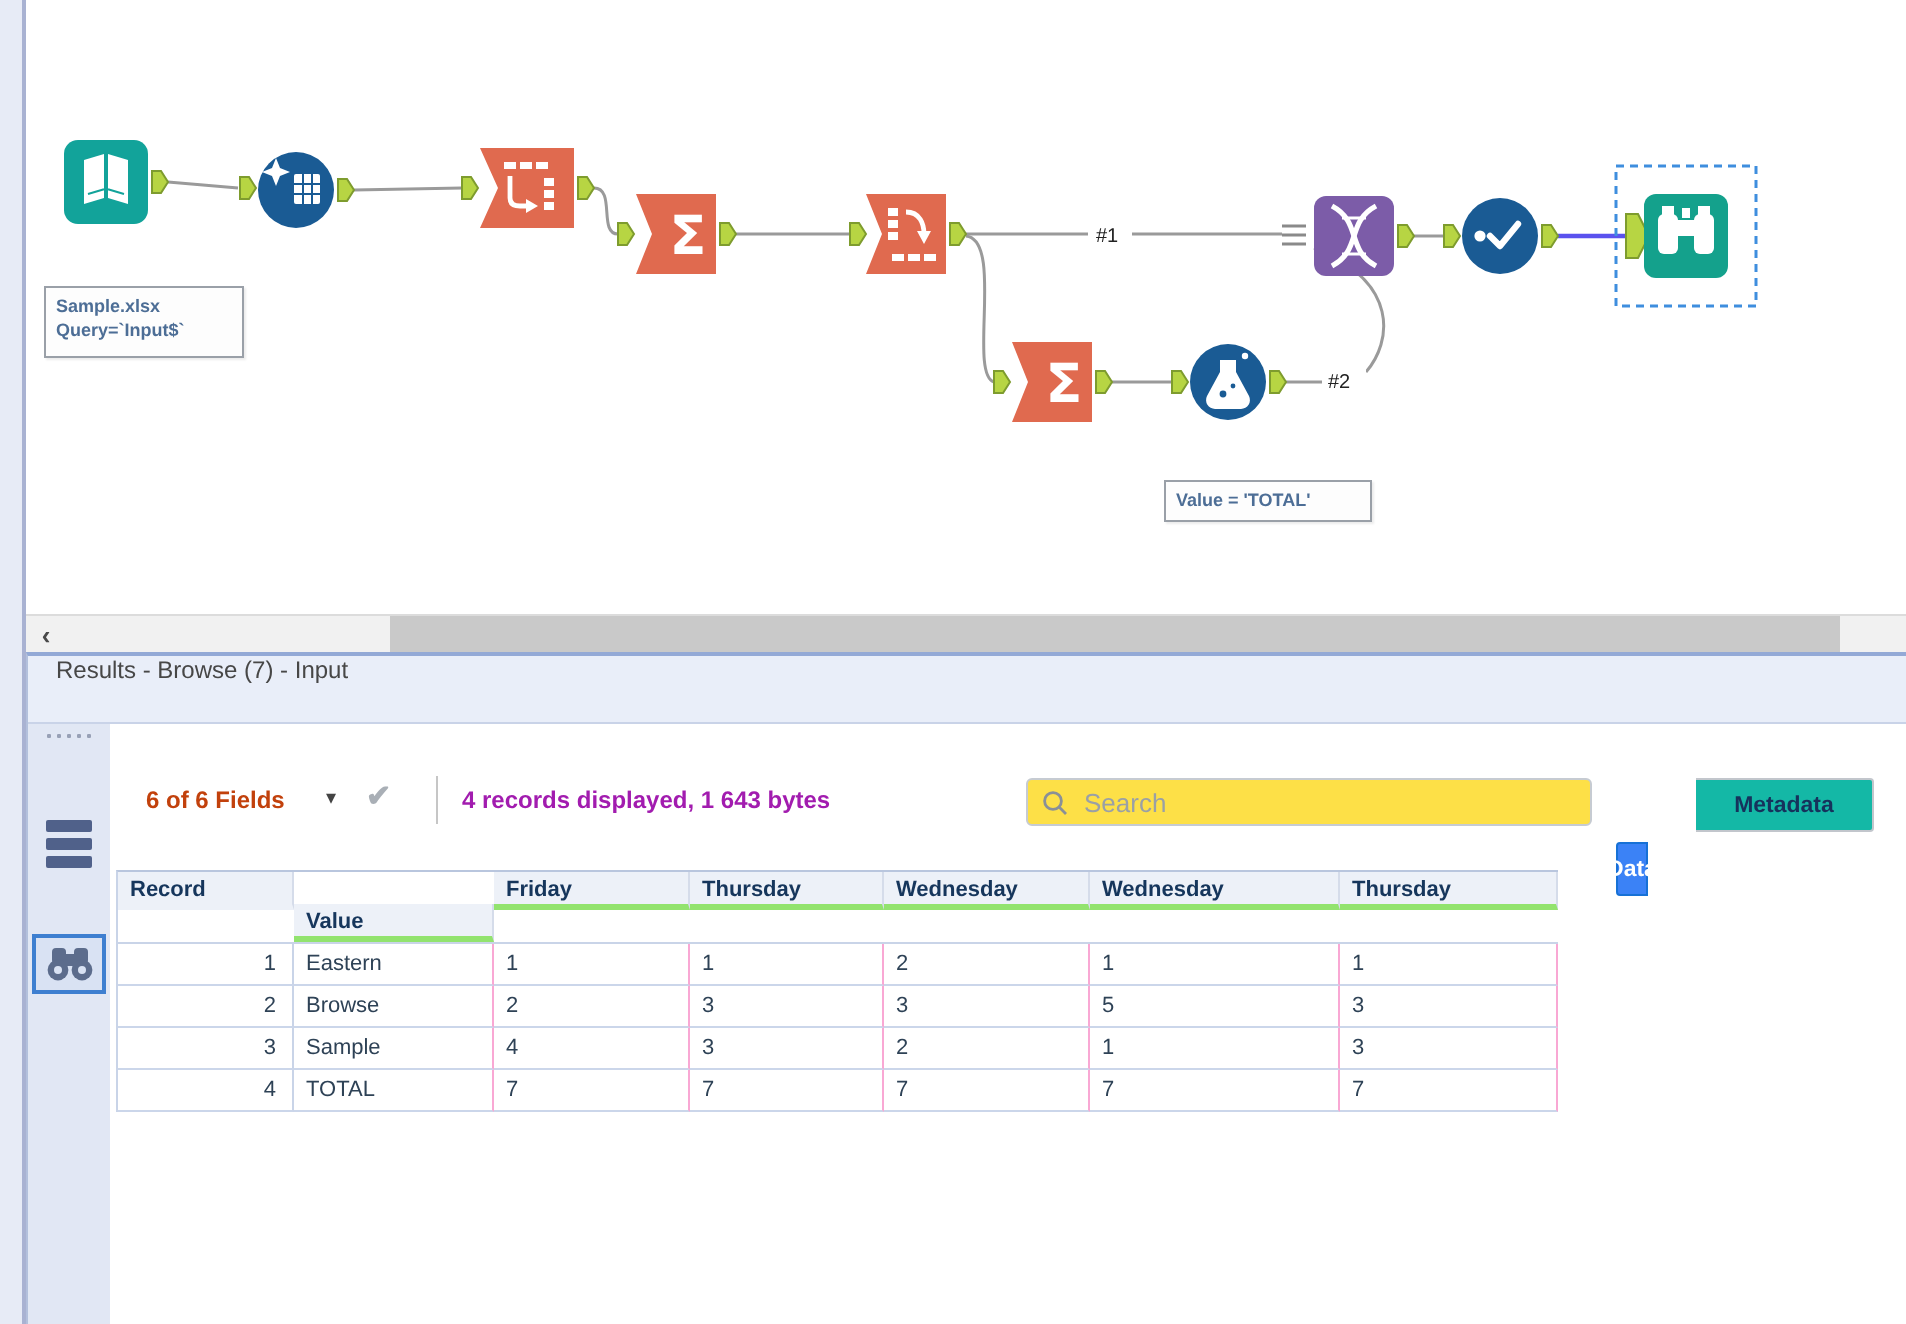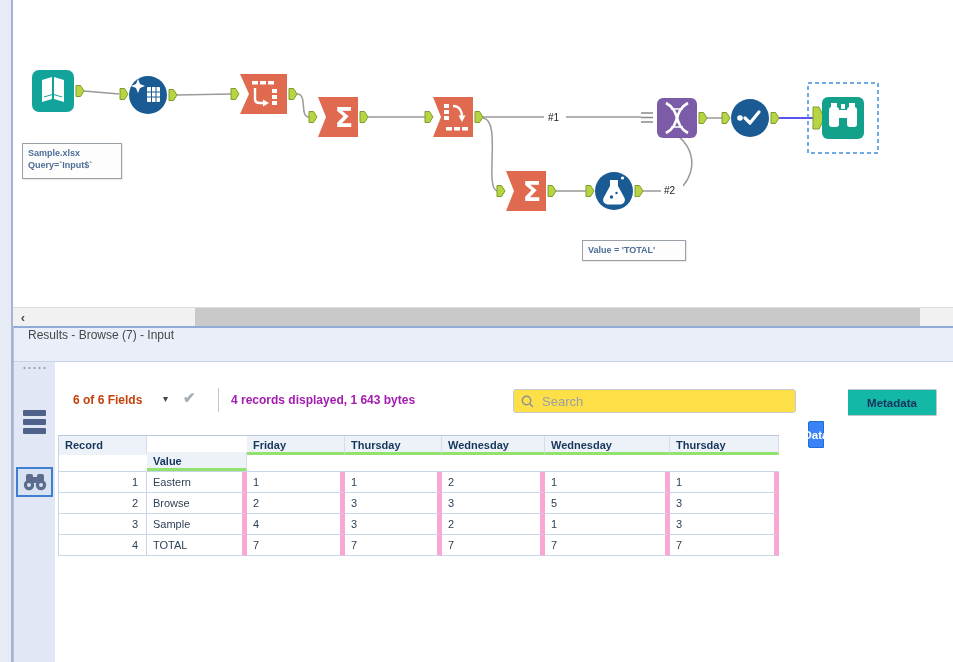--- a/index.html
+++ b/index.html
@@ -42,21 +42,21 @@
   .seg-meta{left:793px;width:89px;background:#14b8a6;color:#16325c;border:1px solid #c2c6cc;border-left:none;border-radius:0 2px 2px 0;}
   .seg{font-size:11.5px;font-weight:bold;align-items:center;justify-content:center;}
   
   .grid{position:absolute;left:44px;top:107px;border-top:1px solid #b9c6de;border-left:1px solid #c9d4e8;}
   .thr{display:flex;border-bottom:1px solid #c9d4e8;}
   .th{height:19px;line-height:19px;background:#edf1f8;font-size:11px;font-weight:bold;color:#16365c;
     padding-left:6px;box-sizing:border-box;border-right:1px solid #d5dcea;border-bottom:3px solid transparent;}
   .th.green{border-bottom-color:#92e36e;}
   .tr{display:flex;}
   .td{height:21px;line-height:21px;background:#fff;font-size:11px;color:#2e4256;padding-left:6px;
-    box-sizing:border-box;border-right:5px solid #f9a8d4;border-bottom:1px solid #cbd6ea;}
+    box-sizing:border-box;border-right:1px solid #f9a8d4;border-bottom:1px solid #cbd6ea;}
   .td.rec{text-align:right;padding-left:0;padding-right:8px;border-right:1px solid #c9d4e8;}
 </style>
 </head>
 <body>
 
 <div class="canvas">
   <svg width="953" height="307">
 
     <g stroke="#9a9a9a" stroke-width="1.5" fill="none">
       <path d="M84 91 L119 94"></path>

